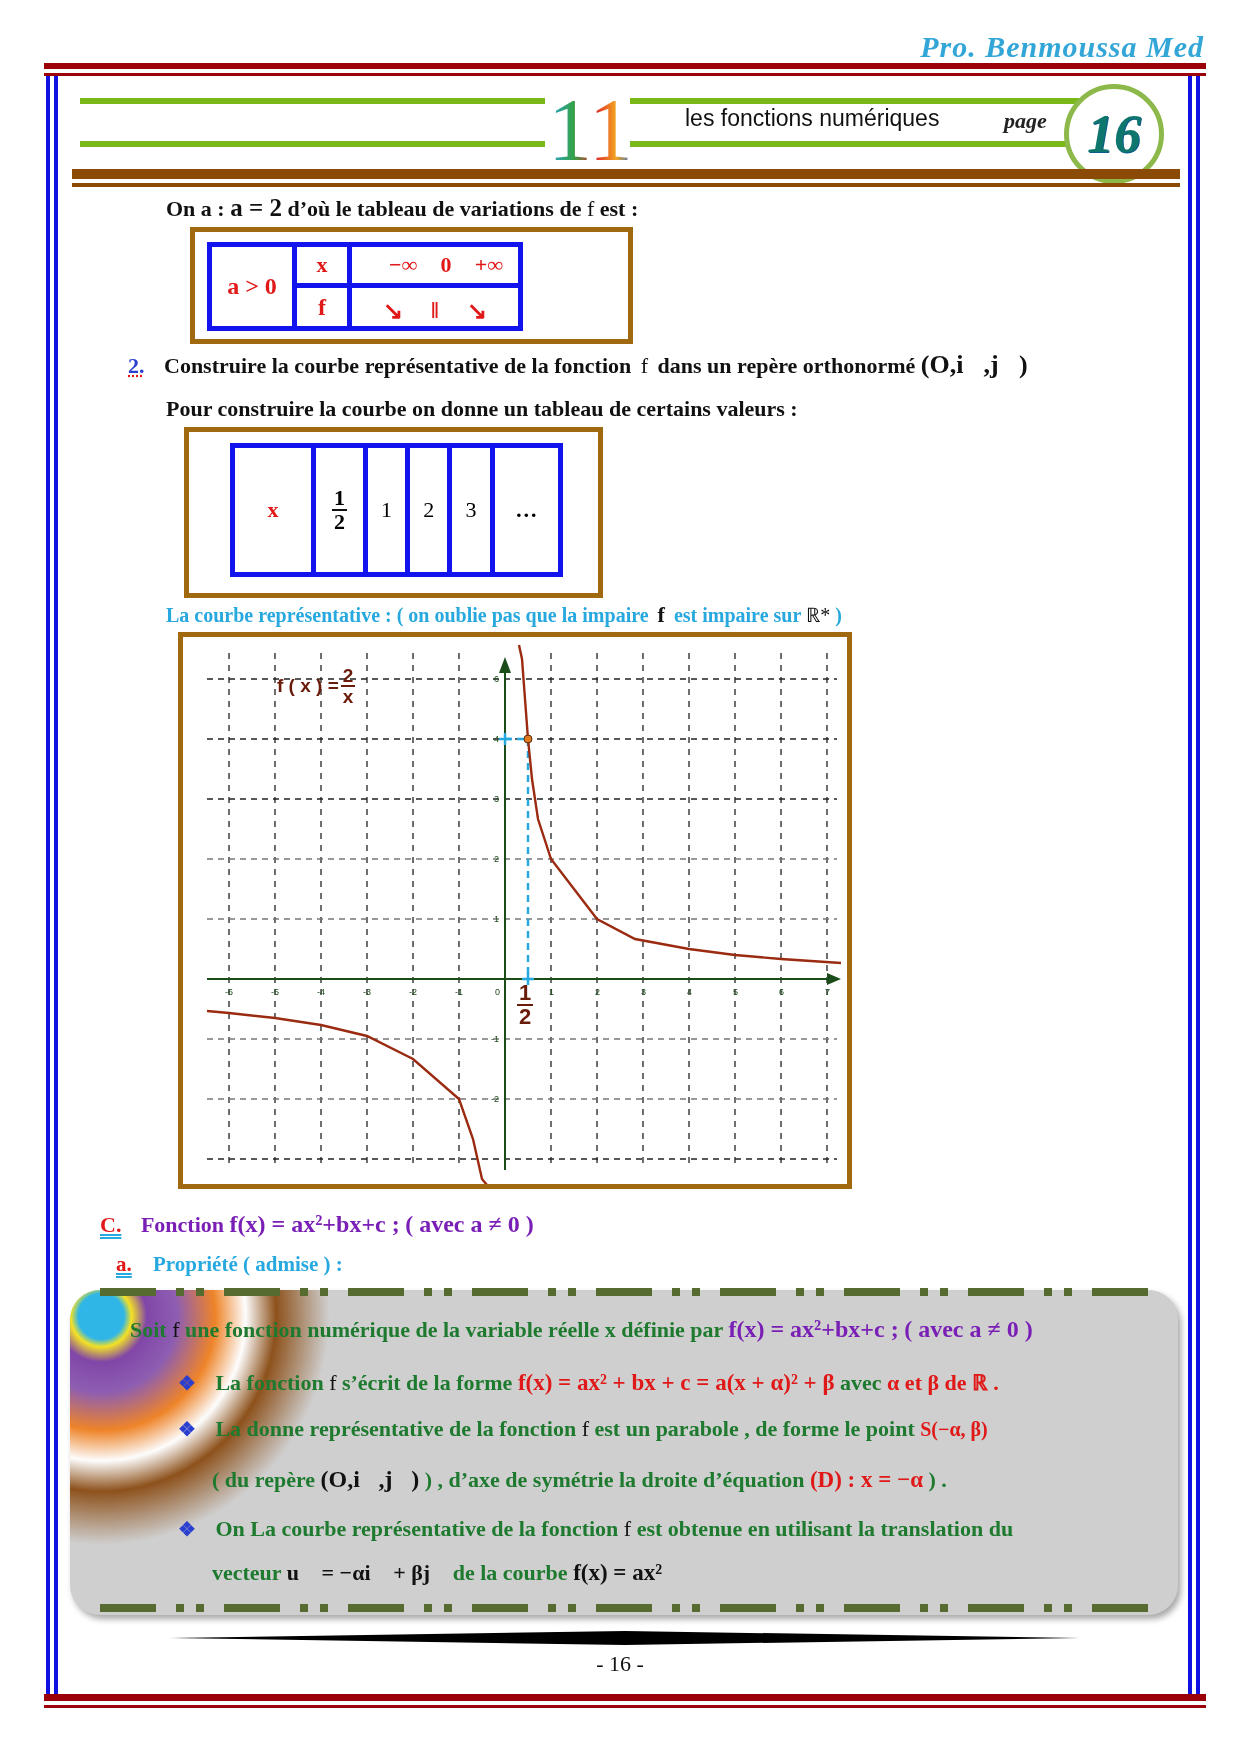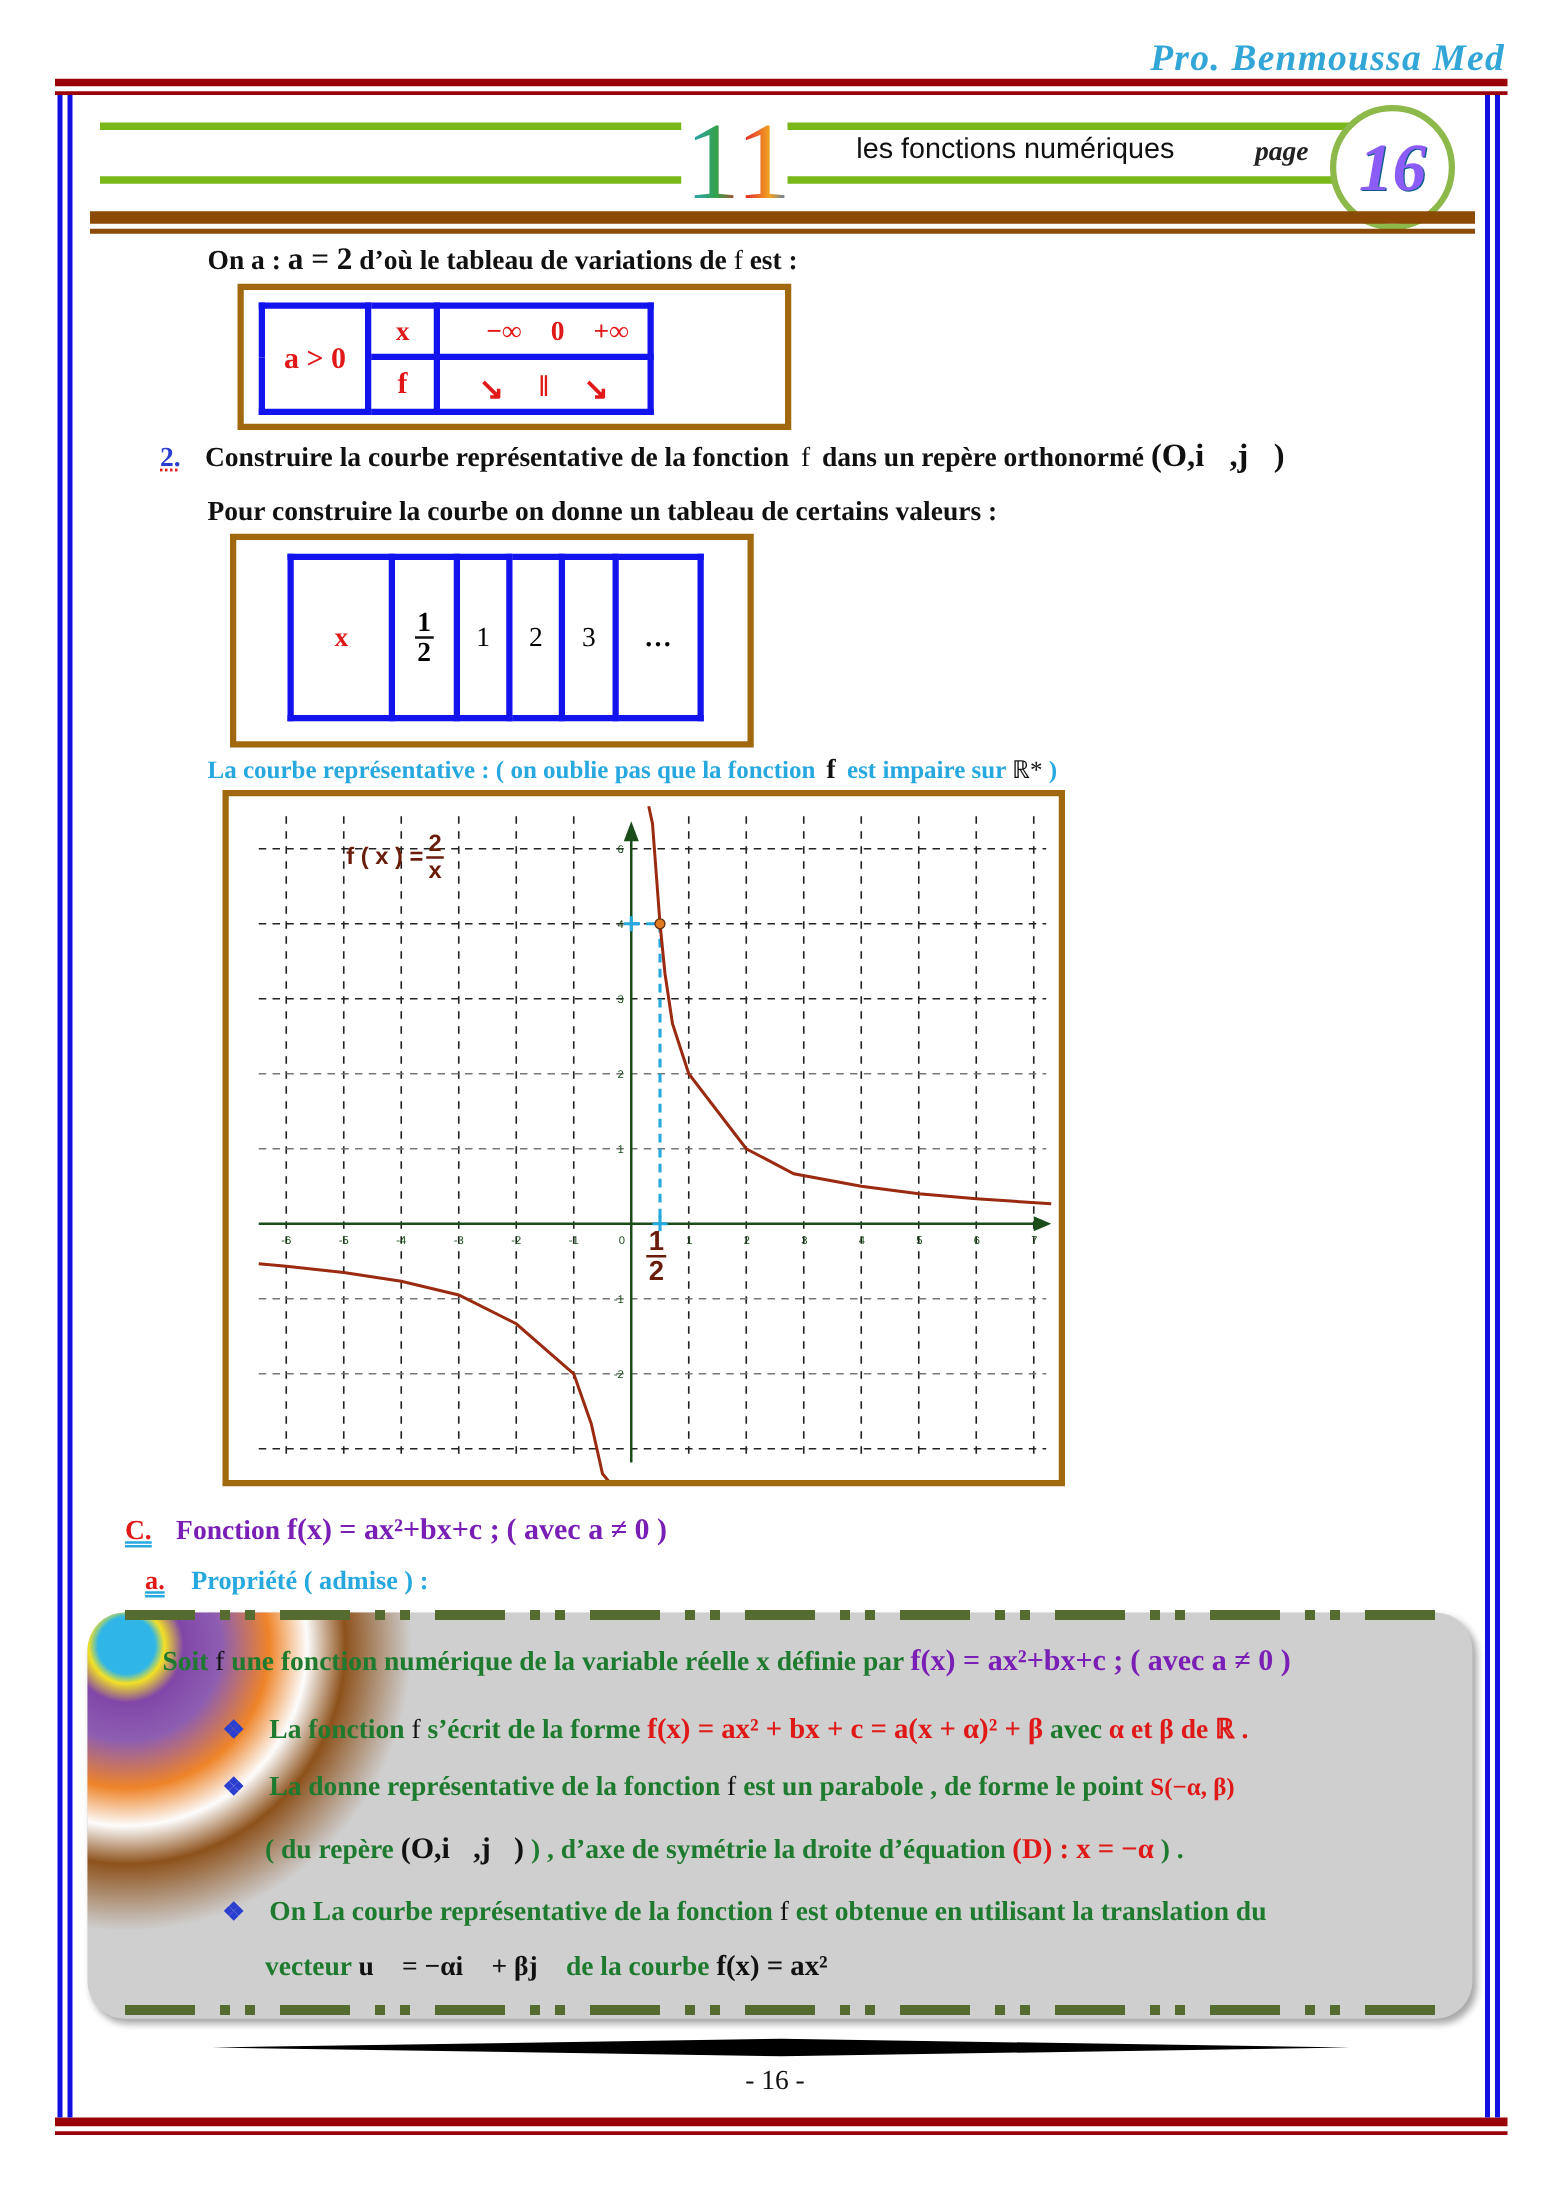--- a/index.html
+++ b/index.html
@@ -6,21 +6,21 @@
   body { width:1240px; height:1754px; position:relative; overflow:hidden; font-family:"Liberation Serif", serif; }
   .abs { position:absolute; }
   .author { right:36px; top:30px; font-family:"Liberation Serif", serif; font-style:italic; font-weight:bold; font-size:30px; color:#33a6d8; letter-spacing:1px; }
   .redbar { left:44px; width:1162px; background:#9b0008; }
   .bluebar { width:4px; background:#1010e0; }
   .hdr-green { height:6px; background:#7ab81a; }
   .hdr-text { font-family:"Liberation Sans", sans-serif; font-size:23px; color:#111; }
   .brownbar { background:#8b4a06; }
   .num11 { font-family:"Liberation Serif", serif; font-size:88px; font-weight:normal; line-height:1; background:linear-gradient(90deg,#2aa3d4 0%,#34a248 30%,#e2232a 55%,#f1a521 80%,#2a6fd4 100%); -webkit-background-clip:text; background-clip:text; color:transparent; }
   .pagebadge { width:90px; height:90px; border-radius:50%; border:5px solid #8db84a; background:#fff; display:flex; align-items:center; justify-content:center; }
-  .pagebadge span { font-family:"Liberation Serif", serif; font-style:italic; font-weight:bold; font-size:54px; color:#8b5cf6; text-shadow:1px 1px 0 #0d5d8a; }
+  .pagebadge span { font-family:"Liberation Serif", serif; font-style:italic; font-weight:bold; font-size:54px; color:#0f766e; text-shadow:1px 1px 0 #0d5d8a; }
   .pagelbl { font-family:"Liberation Serif", serif; font-style:italic; font-weight:bold; font-size:22px; color:#222; }
   .txt { font-family:"Liberation Serif", serif; font-weight:bold; font-size:22px; color:#111; white-space:nowrap; }
   .brownbox { border:5px solid #a0690f; background:#fff; }
   table.vt { border-collapse:collapse; }
   table.vt td { border:5px solid #1313ee; text-align:center; font-family:"Liberation Serif", serif; font-weight:bold; }
   .red { color:#e01818; }
   .cyan { color:#27a8de; }
   .purple { color:#7a1fb5; }
   .green { color:#1e7a2e; }
   .frac { display:inline-flex; flex-direction:column; align-items:center; vertical-align:middle; line-height:1; }
@@ -118,21 +118,21 @@
       <td style="font-size:22px;font-weight:normal;">1</td>
       <td style="font-size:22px;font-weight:normal;">2</td>
       <td style="font-size:22px;font-weight:normal;">3</td>
       <td style="font-size:22px;">…</td>
     </tr>
   </tbody>
     </table>
 </div>
 
 <div class="abs txt cyan" style="left:166px;top:601px;font-size:20px;">
-  <span>La courbe représentative : ( on oublie pas que la fonction</span>
+  <span>La courbe représentative : ( on oublie pas que la impaire</span>
   <span style="color:#111;font-size:22px;margin:0 4px;">f</span>
   <span>est impaire sur</span>
   <span style="color:#111;font-weight:normal;">ℝ*</span>
   <span>)</span>
 </div>
 
 <div class="abs brownbox" style="left:178px;top:632px;width:664px;height:547px;">
   <svg width="664" height="547" viewBox="178 632 664 547" style="position:absolute;left:0;top:0;">
 
     <g stroke="#222" stroke-width="1.3" stroke-dasharray="6,6">

